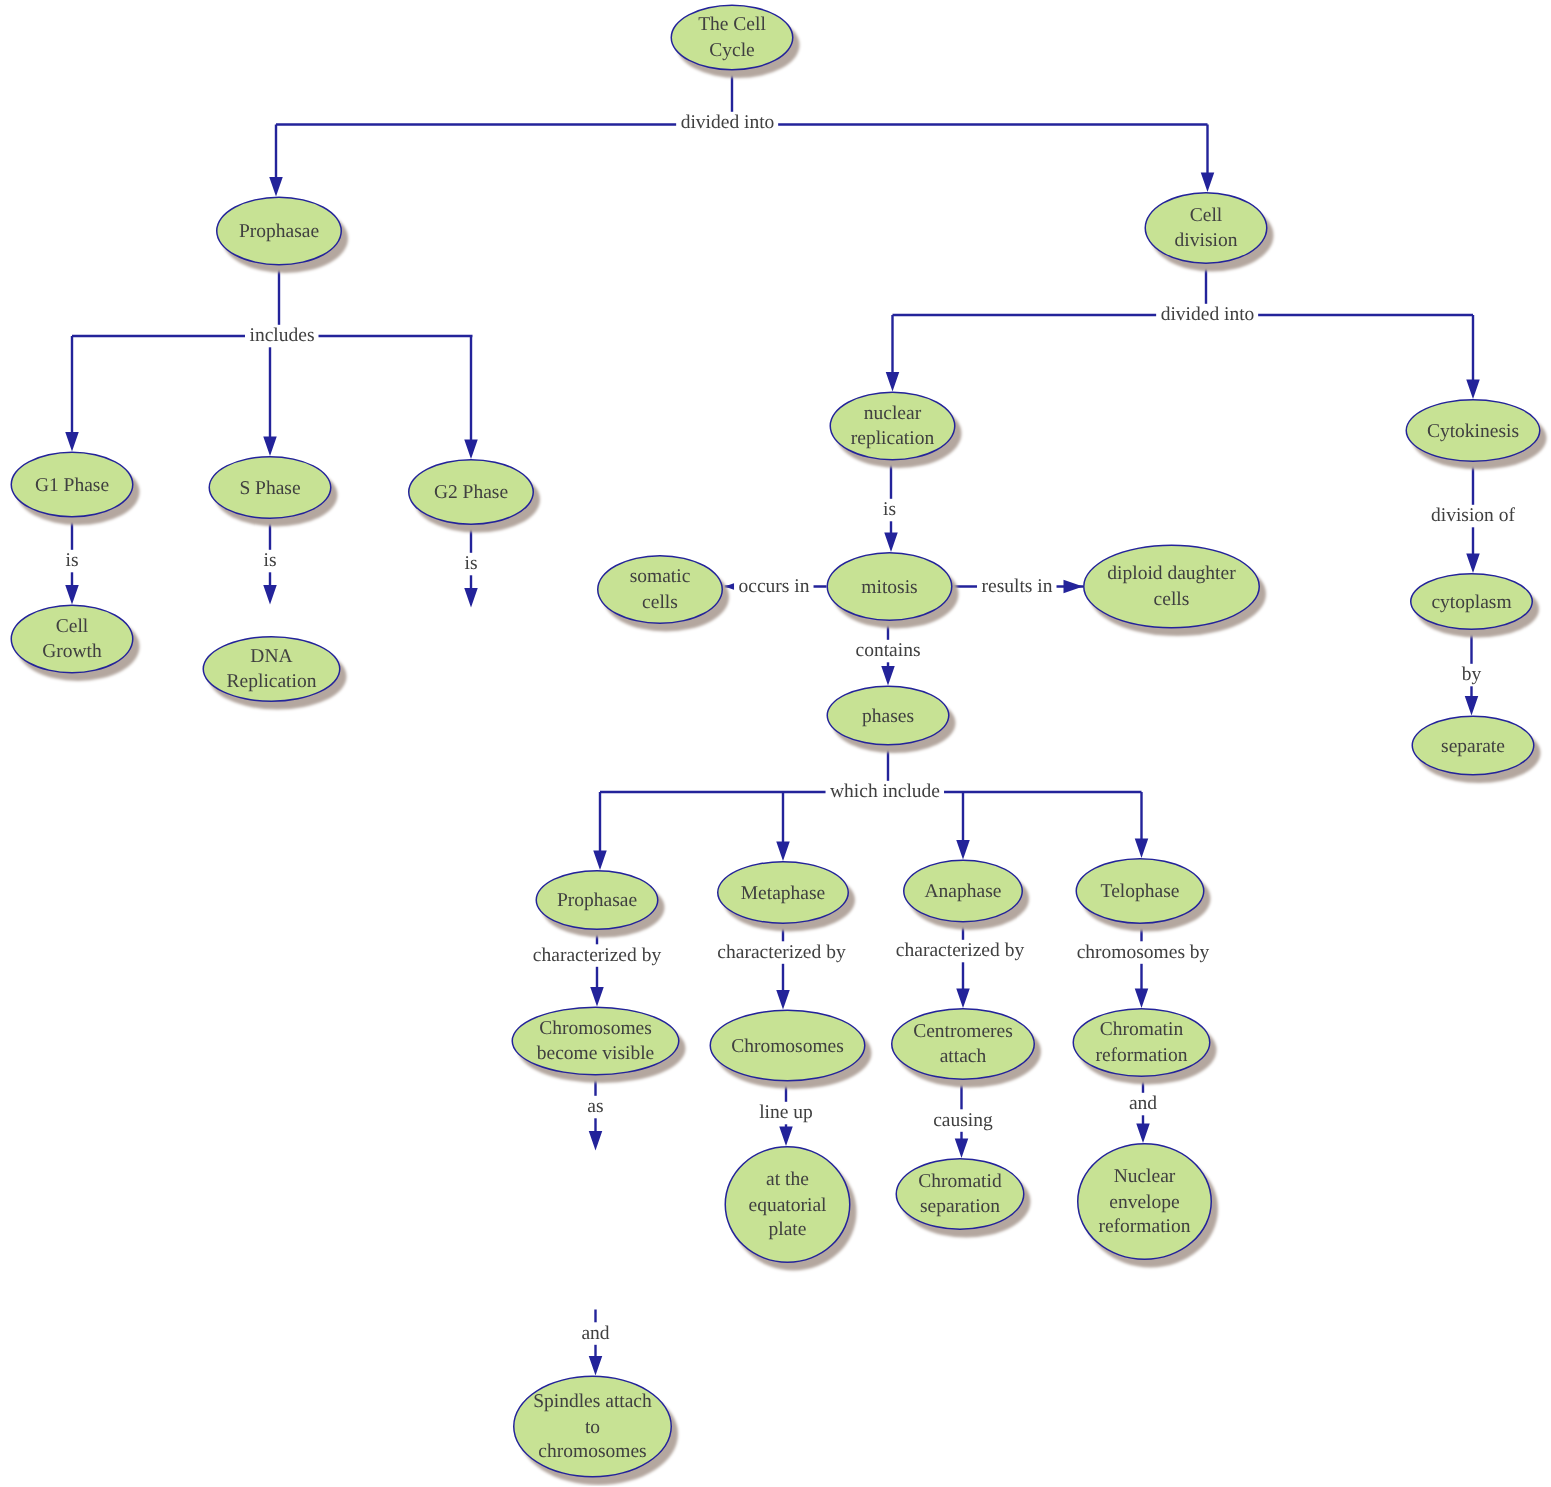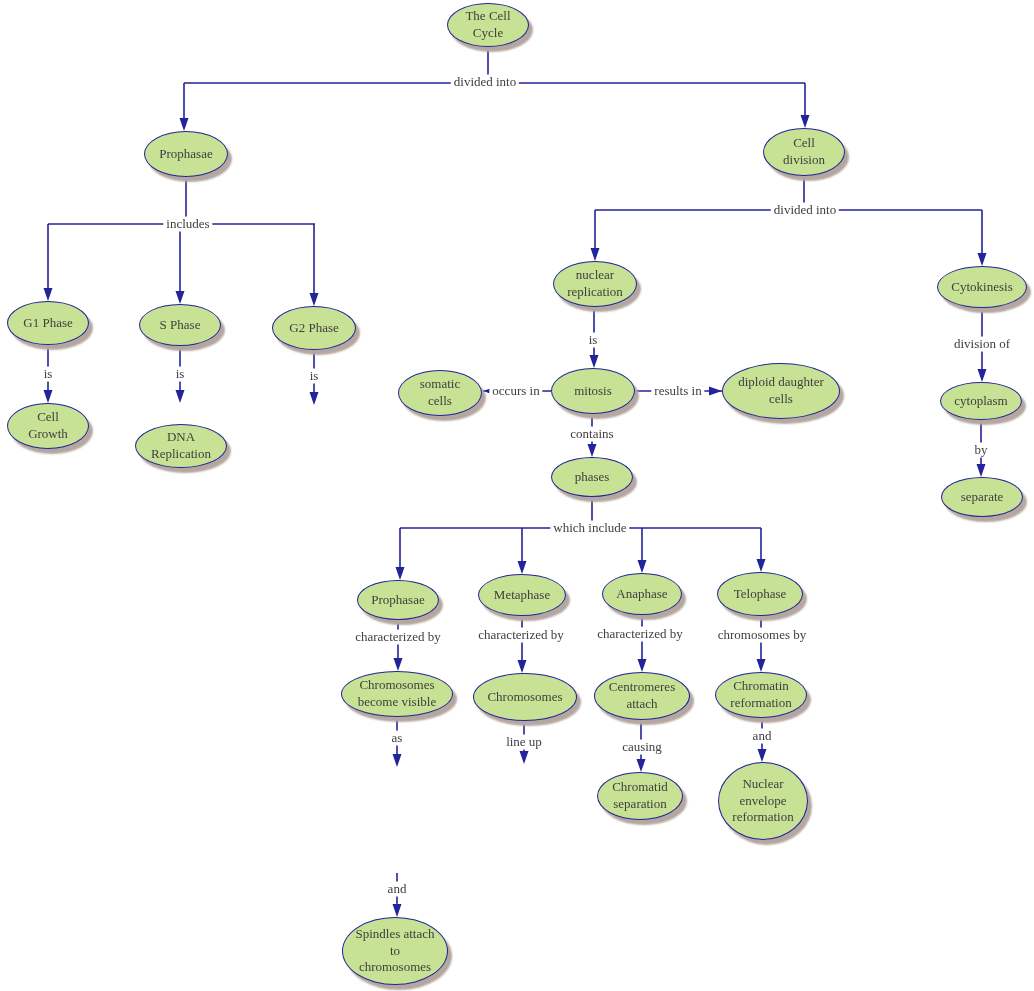--- a/index.html
+++ b/index.html
@@ -57,20 +57,23 @@
   <div class="node" style="left:478px;top:574px;width:88px;height:42px">Metaphase</div>
   <div class="node" style="left:602px;top:573px;width:80px;height:42px">Anaphase</div>
   <div class="node" style="left:717px;top:572px;width:86px;height:44px">Telophase</div>
   <div class="node" style="left:341px;top:671px;width:112px;height:46px">Chromosomes
 become visible</div>
   <div class="node" style="left:473px;top:673px;width:104px;height:48px">Chromosomes</div>
   <div class="node" style="left:594px;top:672px;width:96px;height:48px">Centromeres
 attach</div>
   <div class="node" style="left:715px;top:672px;width:92px;height:46px">Chromatin
 reformation</div>
+  <div class="node" style="left:483px;top:764px;width:84px;height:78px">at the
+equatorial
+plate</div>
   <div class="node" style="left:597px;top:772px;width:86px;height:48px">Chromatid
 separation</div>
   <div class="node" style="left:718px;top:762px;width:90px;height:78px">Nuclear
 envelope
 reformation</div>
   <div class="node" style="left:342px;top:917px;width:106px;height:68px">Spindles attach
 to
 chromosomes</div>
   <div class="node" style="left:940px;top:382px;width:82px;height:38px">cytoplasm</div>
   <div class="node" style="left:941px;top:477px;width:82px;height:40px">separate</div>

